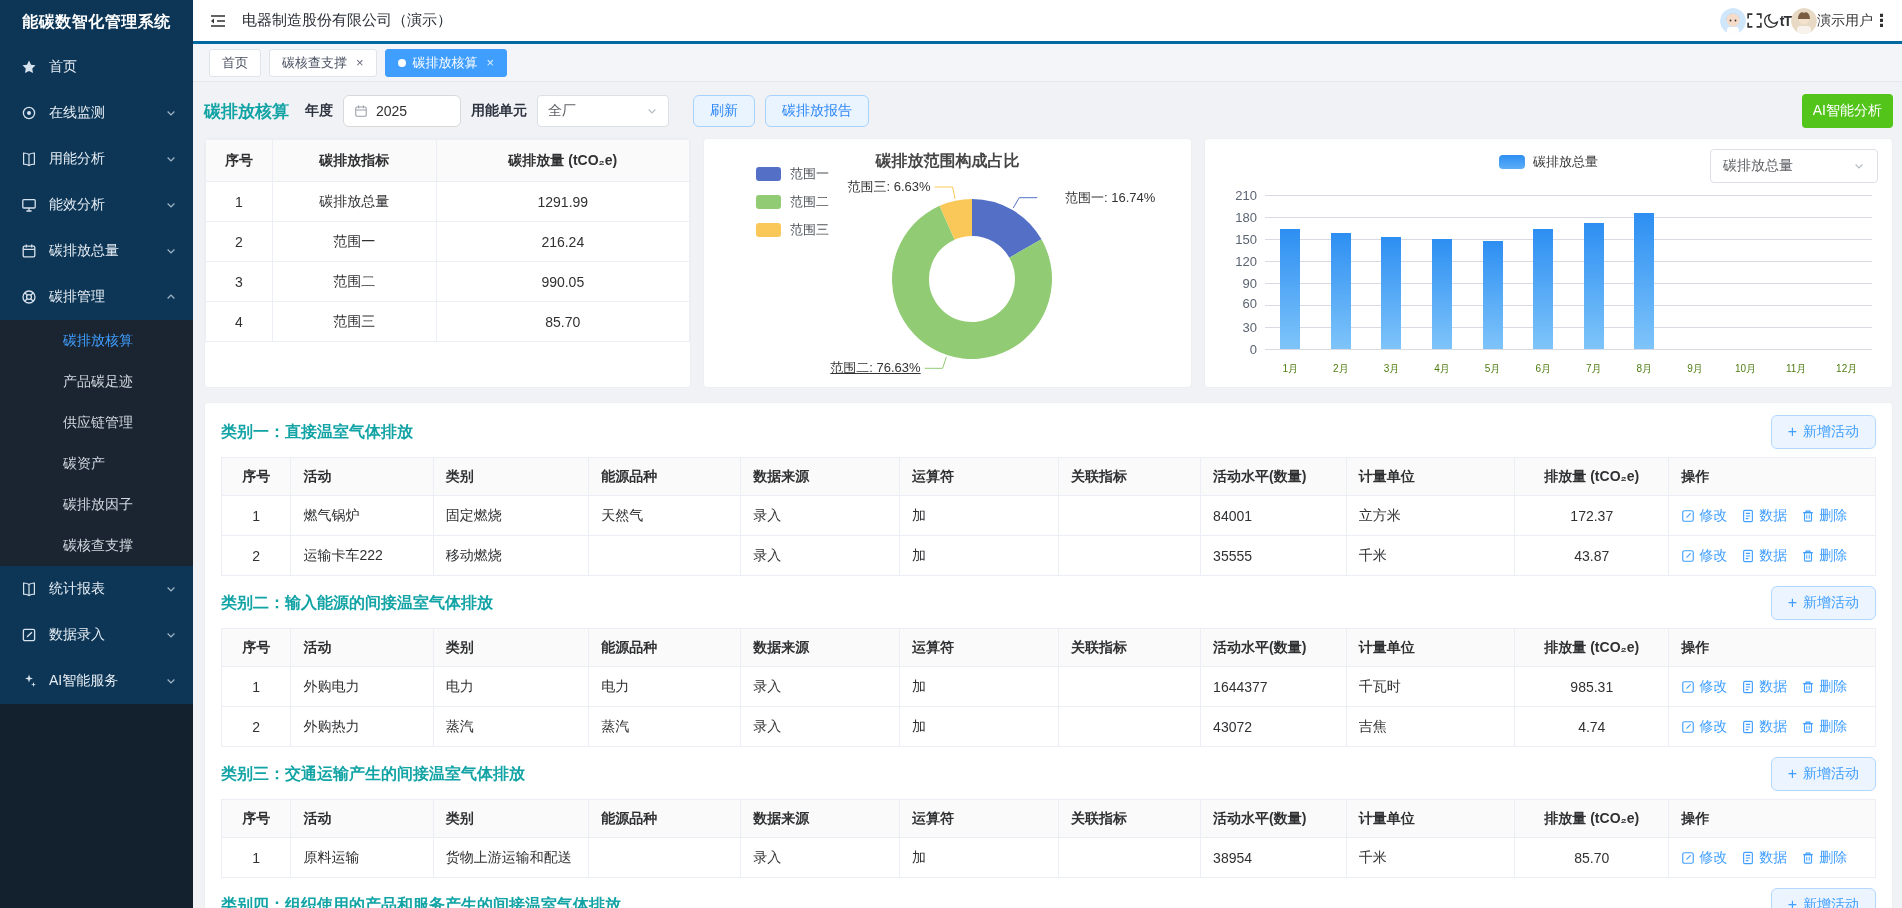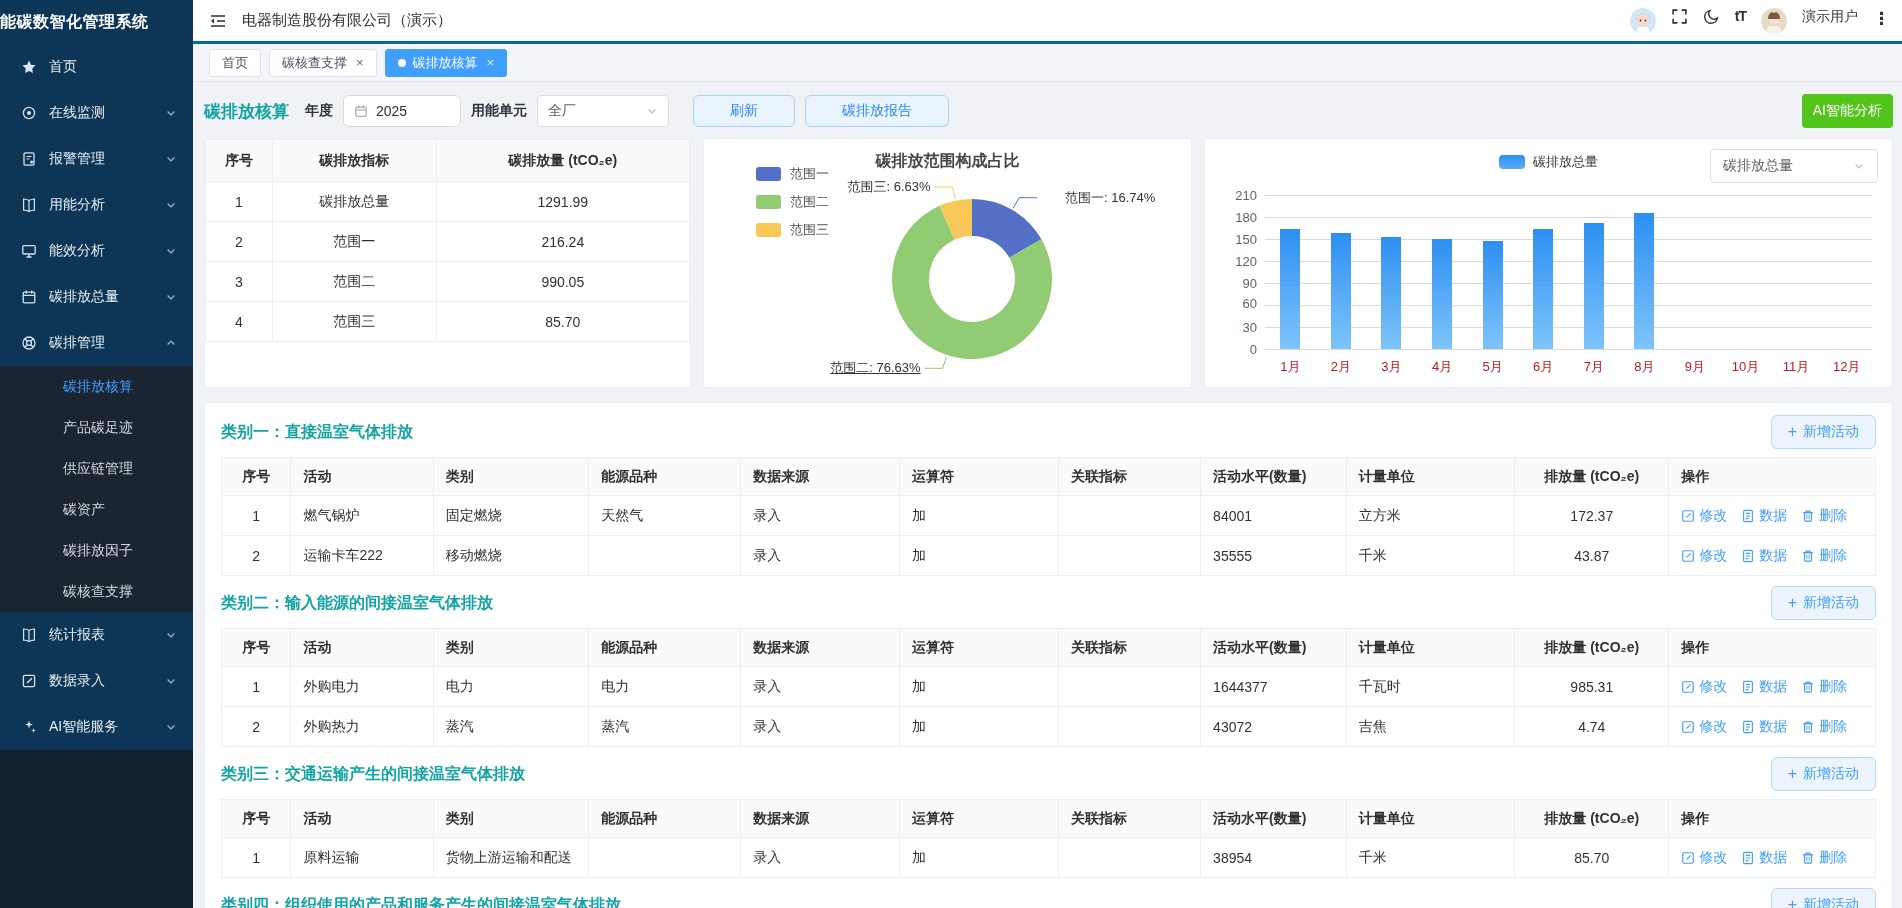--- a/index.html
+++ b/index.html
@@ -3,21 +3,21 @@
 <meta charset="utf-8">
 <style>
   * { margin:0; padding:0; box-sizing:border-box; }
   html,body { width:1902px; height:908px; overflow:hidden; background:#f0f2f5;
     font-family:"Liberation Sans","DejaVu Sans",sans-serif; }
   .app { display:flex; width:1902px; height:908px; }
 
   
   .sidebar { width:193px; flex-shrink:0; background:#0d3656; color:#e6edf4;
     display:flex; flex-direction:column; }
-  .logo { height:44px; line-height:44px; font-size:16px;
+  .logo { height:44px; line-height:44px; text-align:center; font-size:16px;
     font-weight:bold; color:#fff; letter-spacing:.5px; white-space:nowrap; }
   .side-item { height:46px; display:flex; align-items:center; padding:0 16px 0 20px;
     font-size:14px; cursor:pointer; color:#e6edf4; }
   .s-icon { width:18px; height:18px; margin-right:11px; display:flex;
     align-items:center; justify-content:center; color:#d7e2ec; }
   .s-icon svg { width:16px; height:16px; }
   .s-label { flex:1; white-space:nowrap; }
   .s-chev { color:#9fb3c5; display:flex; }
   .s-chev svg { width:12px; height:12px; }
   .s-chev.up svg { transform:rotate(180deg); }
@@ -26,21 +26,21 @@
     color:#d2d8e0; cursor:pointer; white-space:nowrap; }
   .side-sub-item.active { color:#409eff; }
   .sidebar-fill { flex:1; background:#13202e; }
 
   
   .main { flex:1; min-width:0; display:flex; flex-direction:column; }
   .topbar { height:44px; background:#fff; display:flex; align-items:center;
     padding:0 12px 0 16px; gap:15px; border-bottom:3px solid #0369a1; }
   .hamburger { display:flex; cursor:pointer; color:#303133; }
   .company { font-size:15px; color:#2b2f36; font-weight:500; }
-  .topbar-right { margin-left:auto; display:flex; align-items:flex-start; gap:15px; }
+  .topbar-right { margin-left:auto; display:flex; align-items:center; }
   .tb-icon { display:flex; align-items:center; color:#303133; cursor:pointer; }
   .tb-icon svg { width:17px; height:17px; }
   .font-icon { font-size:14px; font-weight:bold; letter-spacing:-1px; }
   .kebab { font-size:17px; font-weight:bold; color:#303133; }
   .mini-avatar { width:26px; height:26px; border-radius:50%; overflow:hidden; display:flex; }
   .user-name { font-size:14px; color:#333; }
 
   .tabbar { height:38px; background:#f3f5f8; border-bottom:1px solid #e3e7ee;
     display:flex; align-items:center; padding:0 16px; gap:8px; flex-shrink:0; }
   .tab { height:28px; display:flex; align-items:center; gap:7px; padding:0 12px;
@@ -58,21 +58,21 @@
   .pg-title { font-size:17px; font-weight:bold; color:#12a3a5; margin-right:6px; white-space:nowrap; }
   .lbl { font-size:14px; font-weight:bold; color:#2e3340; white-space:nowrap; }
   .inp { width:118px; height:32px; border:1px solid #d9d9d9; border-radius:6px;
     background:#fff; display:flex; align-items:center; padding:0 10px; gap:8px;
     font-size:14px; color:#303133; cursor:pointer; }
   .inp svg { width:14px; height:14px; color:#9aa0a8; }
   .sel { width:132px; height:32px; border:1px solid #dcdfe6; border-radius:4px;
     background:#fff; display:flex; align-items:center; justify-content:space-between;
     padding:0 10px; font-size:14px; color:#606266; cursor:pointer; margin-right:14px; }
   .sel svg, .bc-select svg { width:12px; height:12px; color:#b6bcc6; }
-  .btn-light { height:32px; padding:0 36px; background:#e9f4ff; border:1px solid #a6d2ff;
+  .btn-light { height:32px; padding:0 16px; background:#e9f4ff; border:1px solid #a6d2ff;
     color:#2f88f6; border-radius:6px; font-size:14px; cursor:pointer; white-space:nowrap; }
   .btn-green { margin-left:auto; height:34px; padding:8px 11px; background:#52c41a;
     border:none; color:#fff; border-radius:4px; font-size:14px; cursor:pointer; white-space:nowrap; }
 
   
   .cards { display:flex; gap:12px; height:250px; margin-bottom:14px; flex-shrink:0; }
   .card { background:#fff; border-radius:4px; border:1px solid #eceef2; }
   .card.summary { width:487px; overflow:hidden; }
   .card.donut { width:489px; position:relative; overflow:hidden; }
   .card.bars { flex:1; position:relative; overflow:hidden; }
@@ -102,21 +102,21 @@
     color:#606266; cursor:pointer; }
   .bc-plot { position:absolute; left:14px; right:16px; top:56px; bottom:38px; }
   .bc-grid { position:absolute; left:46px; right:4px; border-top:1px solid #d8dbe2; }
   .bc-ylab { position:absolute; left:0; width:38px; text-align:right; font-size:13px;
     color:#5b6472; transform:translateY(-50%); }
   .bc-bars { position:absolute; left:46px; right:4px; top:0; bottom:0; display:flex; }
   .bc-cell { flex:1; position:relative; }
   .bc-bar { position:absolute; bottom:0; left:50%; transform:translateX(-50%);
     width:20px; background:linear-gradient(180deg,#2d8ff2,#7ec4fa); }
   .bc-xaxis { position:absolute; left:60px; right:20px; bottom:11px; display:flex; }
-  .bc-xlab { flex:1; text-align:center; font-size:13px; color:#b91c1c; }
+  .bc-xlab { flex:1; text-align:center; font-size:10px; color:#4d7c0f; }
 
   
   .sections { background:#fff; border-radius:4px 4px 0 0; border:1px solid #eceef2;
     border-bottom:none; flex:1; padding:12px 16px 0; overflow:hidden; }
   .section-head { display:flex; align-items:center; justify-content:space-between;
     height:34px; margin-bottom:8px; }
   .sec-title { font-size:16px; font-weight:bold; color:#12a3a5; }
   .btn-add { height:34px; padding:0 16px; background:#ecf5ff; border:1px solid #b3d8ff;
     color:#409eff; border-radius:6px; font-size:14px; display:flex; align-items:center;
     gap:6px; cursor:pointer; white-space:nowrap; }
@@ -150,35 +150,20 @@
           <span class="s-label">首页</span>
         </div>
         <div class="side-item">
           <span class="s-icon">
             <svg viewBox="0 0 16 16">
               <circle cx="8" cy="8" r="5.6" stroke="currentColor" stroke-width="1.3" fill="none"></circle>
               <circle cx="8" cy="8" r="2" fill="currentColor"></circle>
             </svg>
           </span>
           <span class="s-label">在线监测</span>
-          <span class="s-chev down">
-            <svg viewBox="0 0 16 16">
-              <path d="M3.5 6l4.5 4.5L12.5 6" stroke="currentColor" stroke-width="1.7" fill="none"></path>
-            </svg>
-          </span>
-        </div>
-        <div class="side-item">
-          <span class="s-icon">
-            <svg viewBox="0 0 16 16">
-              <rect x="3" y="1.8" width="10" height="12.4" rx="1.3" stroke="currentColor" stroke-width="1.3" fill="none"></rect>
-              <path d="M5.5 5.5h5M5.5 8h3" stroke="currentColor" stroke-width="1.2"></path>
-              <circle cx="10.6" cy="11" r="1.5" fill="currentColor"></circle>
-            </svg>
-          </span>
-          <span class="s-label">报警管理</span>
           <span class="s-chev down">
             <svg viewBox="0 0 16 16">
               <path d="M3.5 6l4.5 4.5L12.5 6" stroke="currentColor" stroke-width="1.7" fill="none"></path>
             </svg>
           </span>
         </div>
         <div class="side-item">
           <span class="s-icon">
             <svg viewBox="0 0 16 16">
               <path d="M8 3.4C6.6 2.4 4.6 2 2.6 2v11.2c2 0 4 .4 5.4 1.4 1.4-1 3.4-1.4 5.4-1.4V2c-2 0-4 .4-5.4 1.4z" stroke="currentColor" stroke-width="1.2" fill="none"></path>

